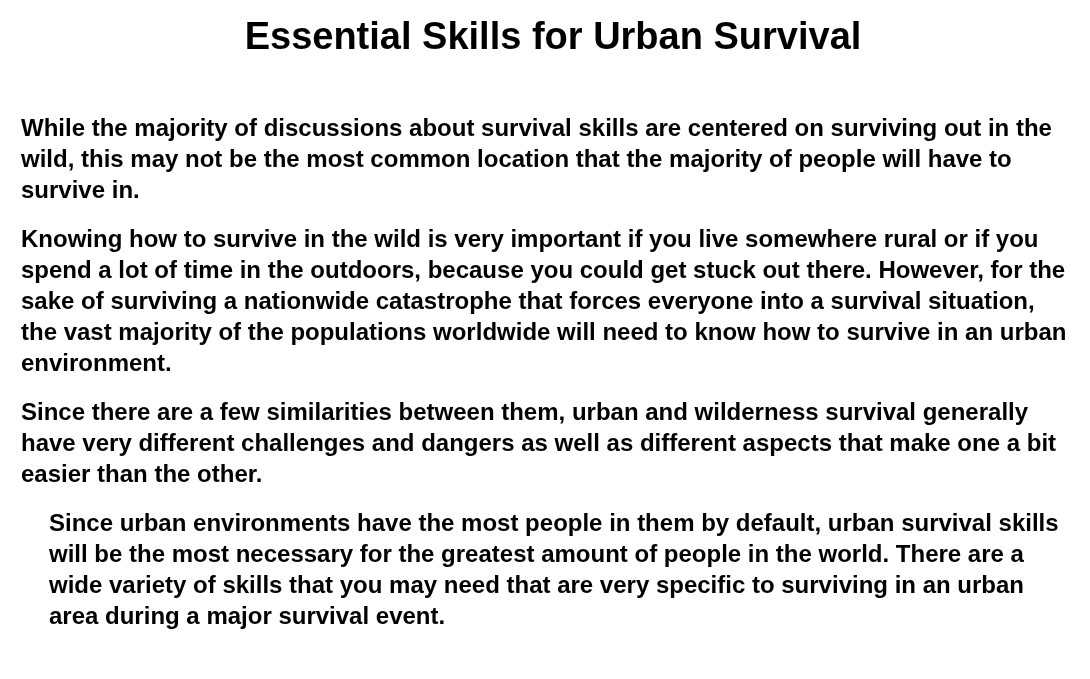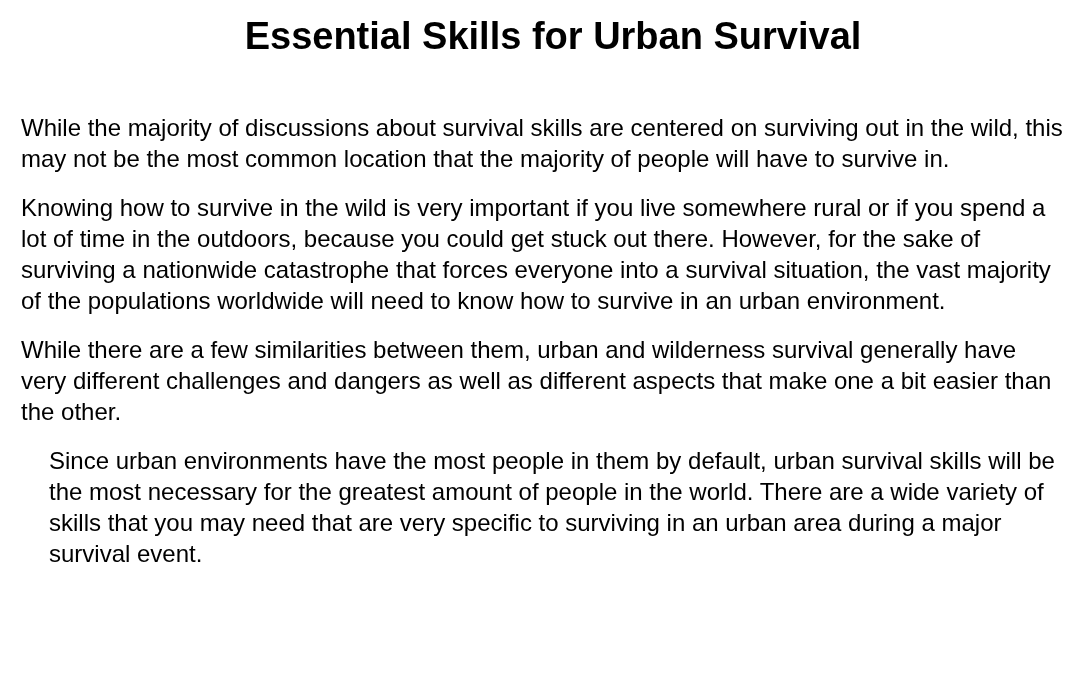--- a/index.html
+++ b/index.html
@@ -48,21 +48,21 @@
     left: 21px;
     top: 112px;
     width: 1046px;
   }
 
   .paragraph {
     margin: 0 0 18px 0;
     padding: 0;
     font-family: "Liberation Sans", sans-serif;
     font-size: 24px;
-    font-weight: normal;
+    font-weight: bold;
     line-height: 31px;
     color: #000000;
     text-align: left;
     word-spacing: 0px;
   }
 
   .paragraph:last-child {
     margin-bottom: 0;
     margin-left: 28px;
   }
@@ -73,19 +73,19 @@
 <div class="page">
 
   <h1 class="doc-title">Essential Skills for Urban Survival</h1>
 
   <div class="body-block">
 
     <p class="paragraph">While the majority of discussions about survival skills are centered on surviving out in the wild, this may not be the most common location that the majority of people will have to survive in.</p>
 
     <p class="paragraph">Knowing how to survive in the wild is very important if you live somewhere rural or if you spend a lot of time in the outdoors, because you could get stuck out there. However, for the sake of surviving a nationwide catastrophe that forces everyone into a survival situation, the vast majority of the populations worldwide will need to know how to survive in an urban environment.</p>
 
-    <p class="paragraph">While there are a few similarities between them, urban and wilderness survival generally have very different challenges and dangers as well as different aspects that make one a bit easier than the other.</p>
+    <p class="paragraph">Since there are a few similarities between them, urban and wilderness survival generally have very different challenges and dangers as well as different aspects that make one a bit easier than the other.</p>
 
     <p class="paragraph">Since urban environments have the most people in them by default, urban survival skills will be the most necessary for the greatest amount of people in the world. There are a wide variety of skills that you may need that are very specific to surviving in an urban area during a major survival event.</p>
 
   </div>
 
 </div>
 
 </body></html>

